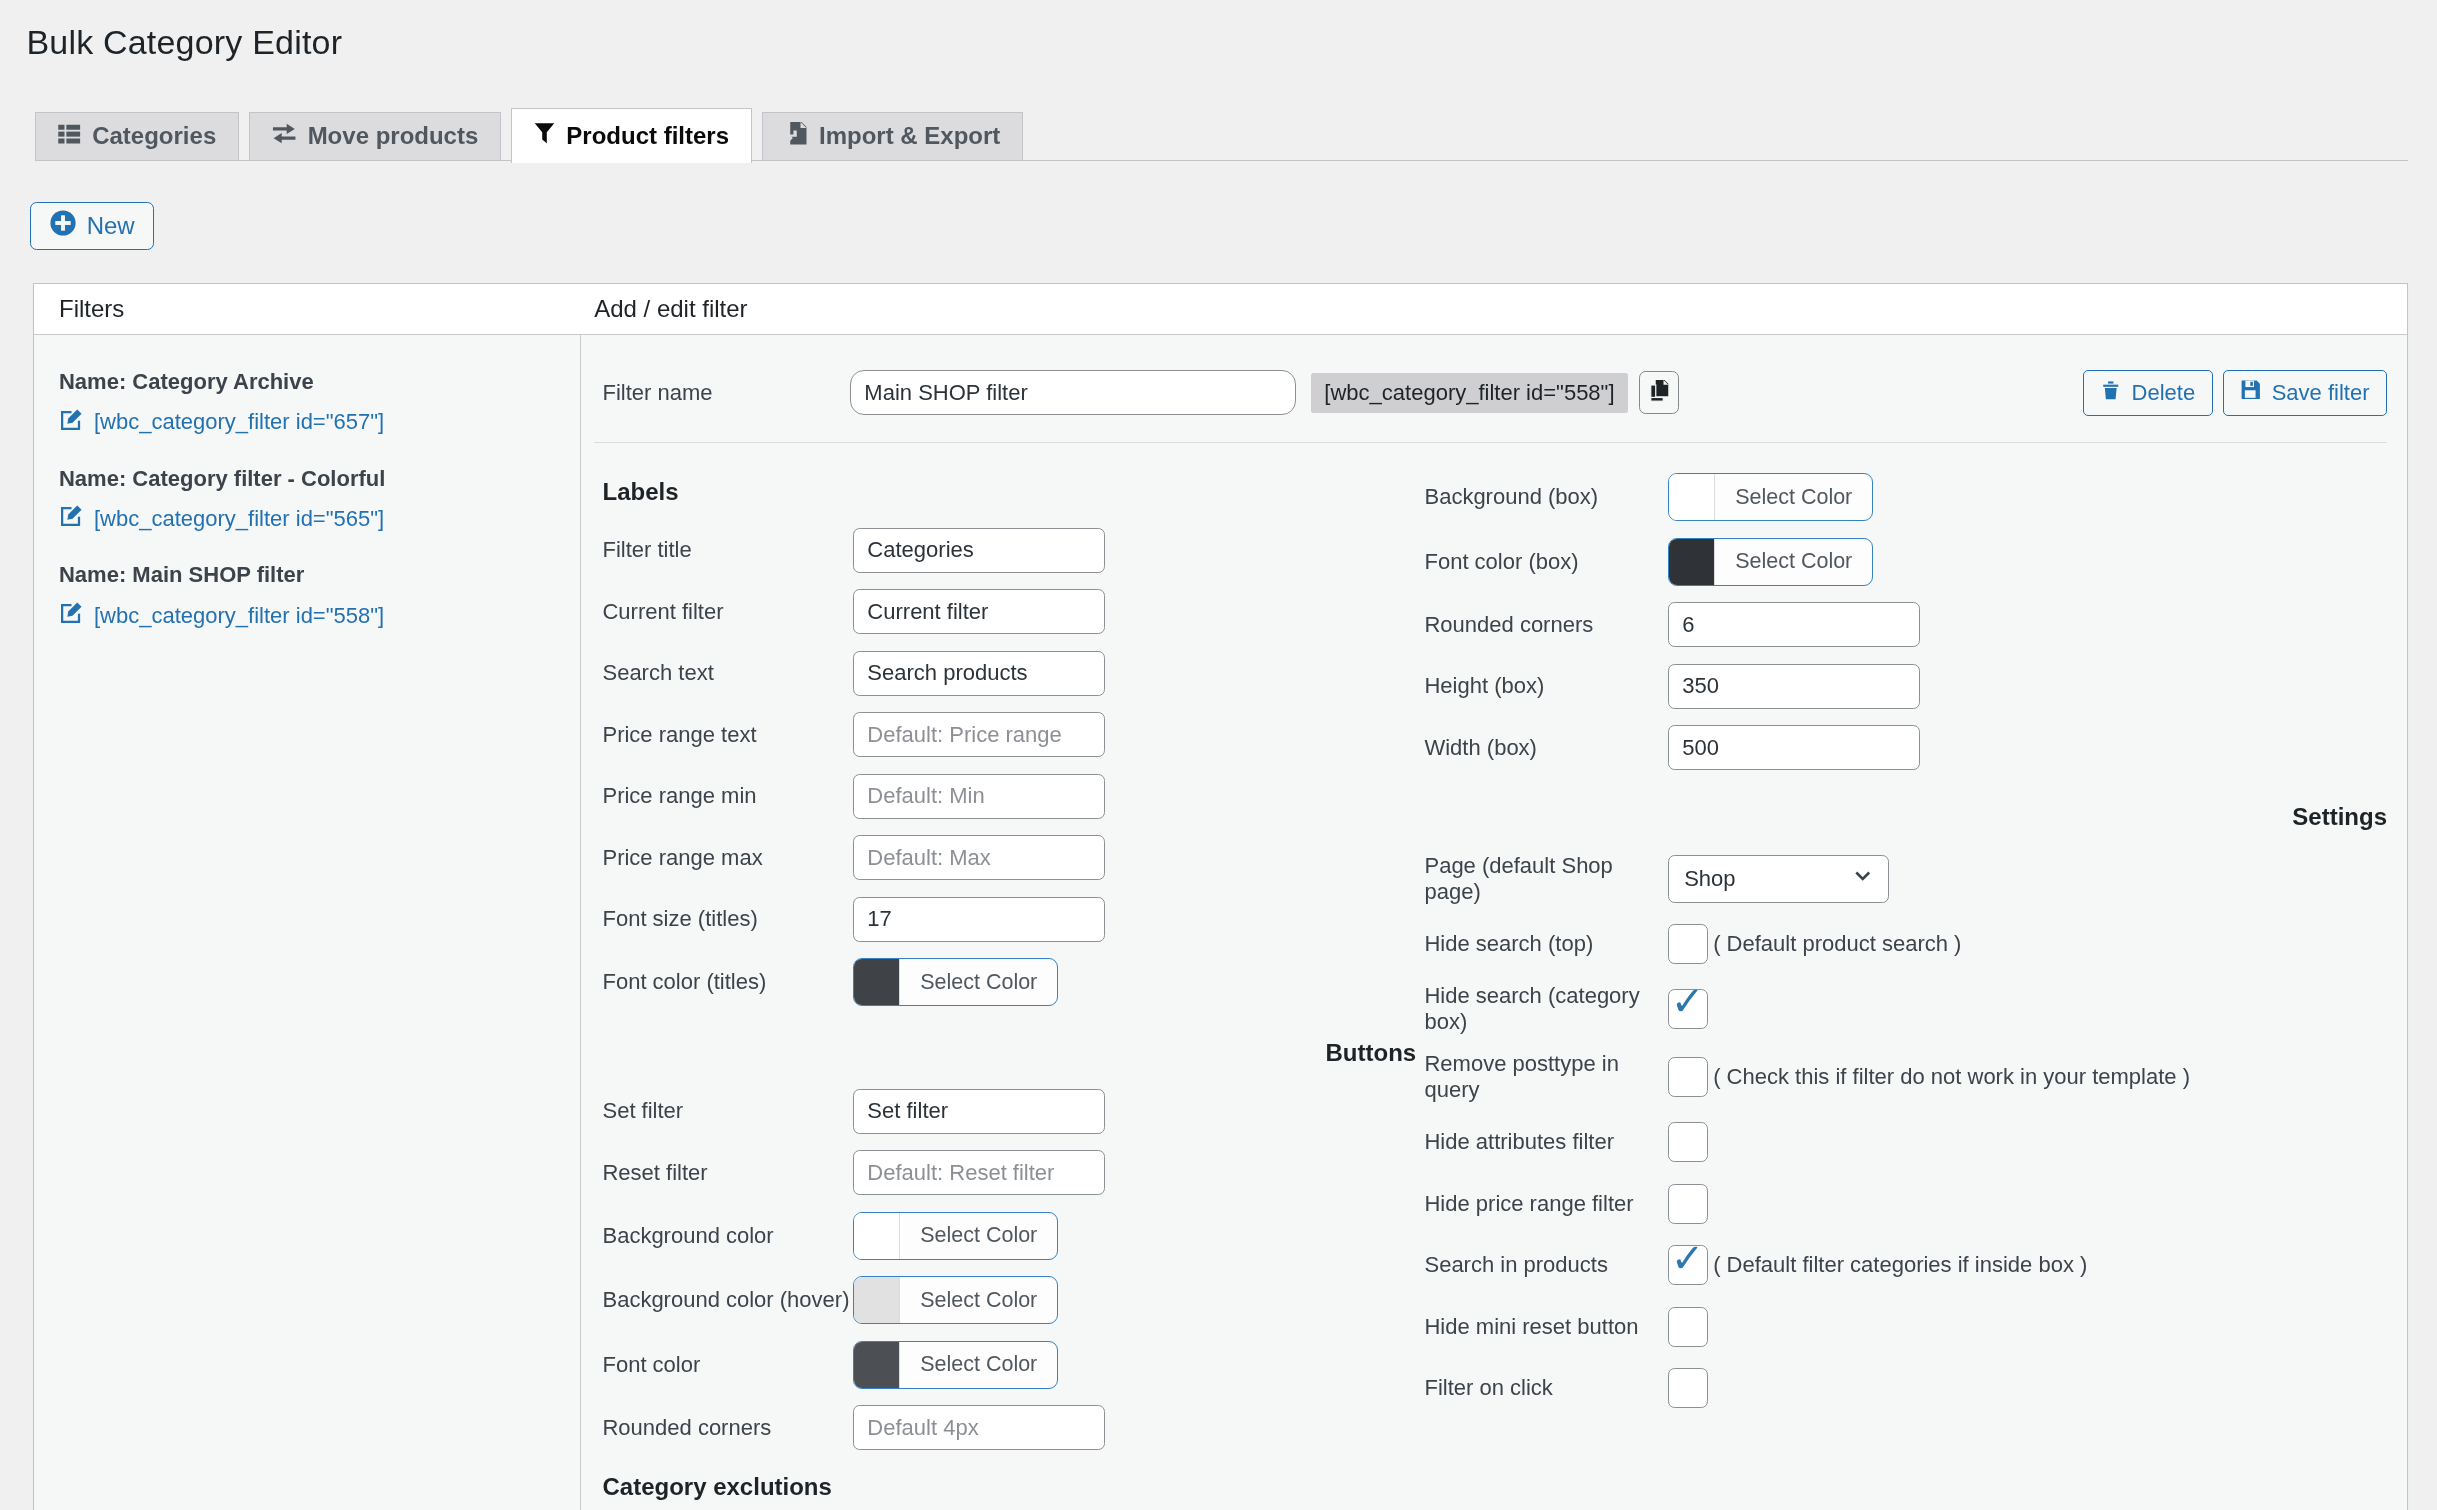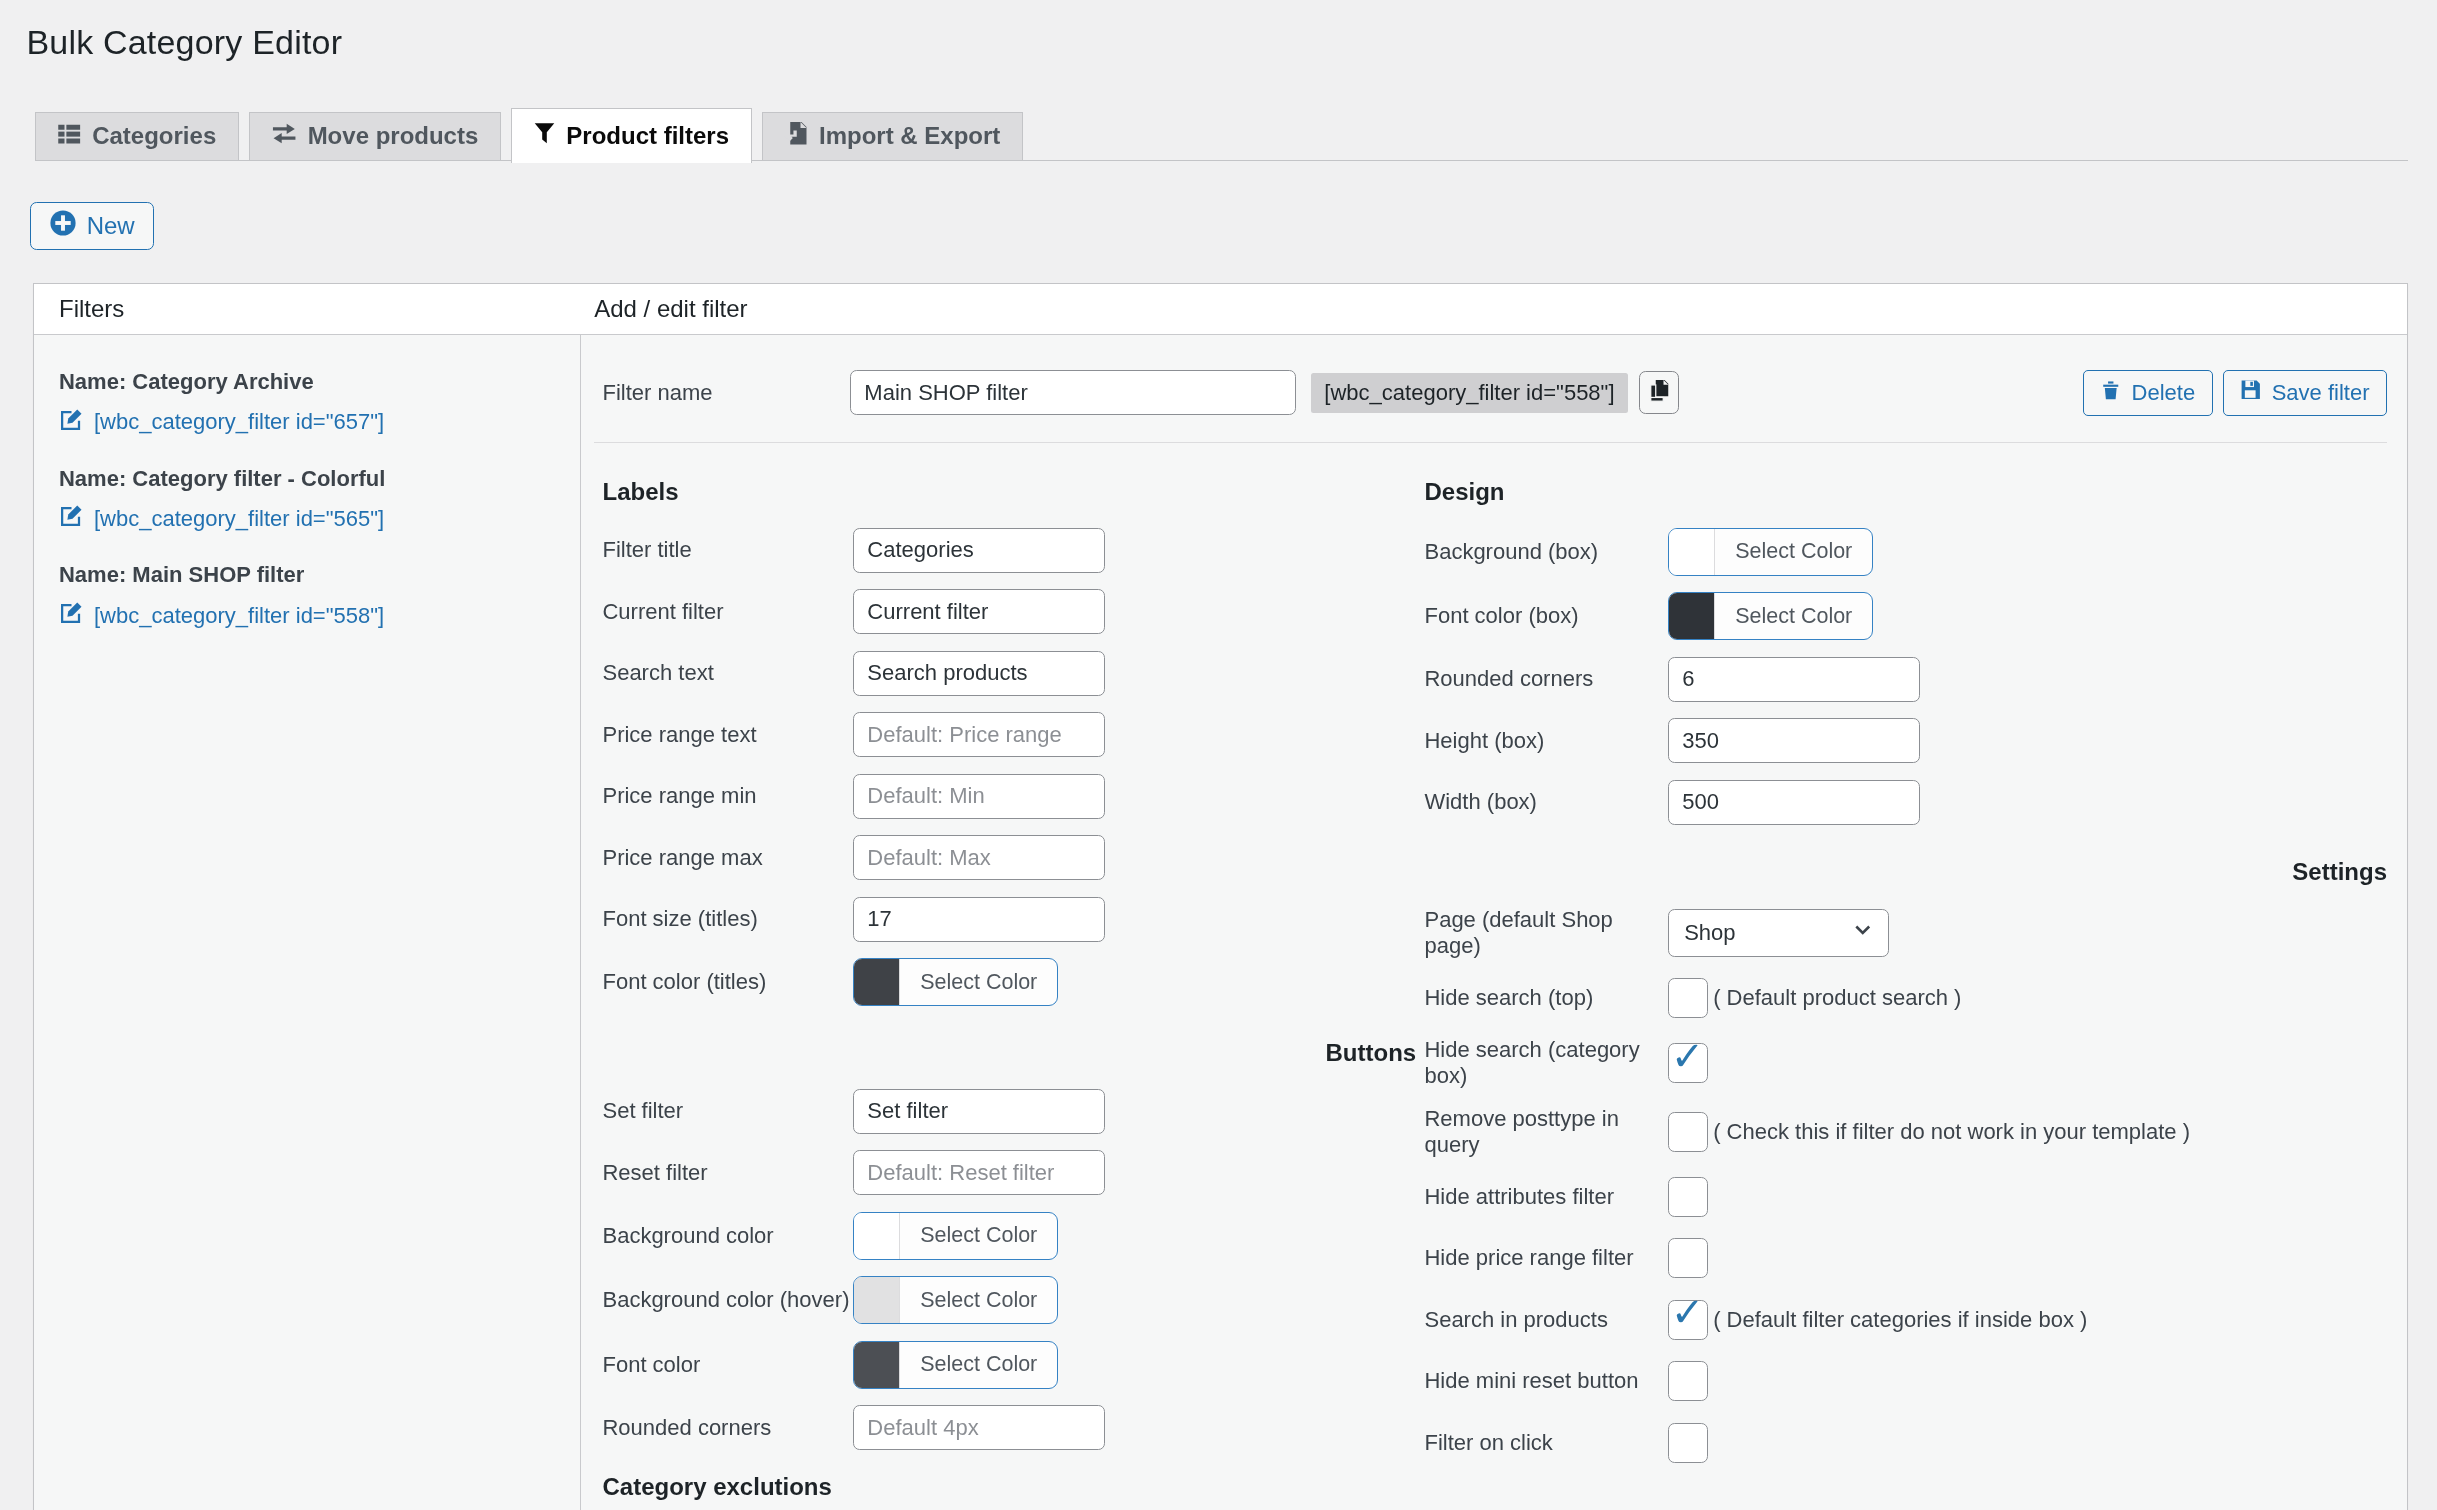--- a/index.html
+++ b/index.html
@@ -35,21 +35,21 @@
   .f-name{font-weight:700;color:#3c434a;font-size:22px;margin:11.6px 0 0;}
   .f-link{display:flex;align-items:center;gap:10px;color:#2271b1;font-size:22px;margin-top:11.6px;cursor:pointer;text-decoration:none;width:max-content;}
 
   
   .edit-col{flex:1;padding:35px 20px 0 13.2px;box-sizing:border-box;}
   .name-row{display:flex;align-items:center;}
   .nr-label{flex:0 0 256px;padding-left:8.3px;font-size:22px;color:#3c434a;box-sizing:border-box;}
   .tinput{height:45px;border:1.7px solid #8c8f94;border-radius:6.6px;background:#fff;padding:0 13.2px;
        font-family:inherit;font-size:22px;color:#2c3338;box-sizing:border-box;outline:none;}
   .tinput::placeholder{color:#8c8f94;opacity:1;}
-  .name-input{width:446px;}
+  .name-input{width:446px;border-radius:14px;}
   .shortcode-chip{margin-left:15px;height:40px;display:flex;align-items:center;background:#cfcfd1;border-radius:2.5px;
        padding:0 13.2px;font-size:22px;color:#1d2327;white-space:nowrap;}
   .copy-btn{margin-left:11.6px;width:40px;height:43px;border:1.7px solid #85878c;border-radius:6.6px;background:#f6f7f7;
        display:flex;align-items:center;justify-content:center;cursor:pointer;box-sizing:border-box;}
   .nr-spacer{flex:1;}
   .btn-sec{display:inline-flex;align-items:center;gap:10px;height:46px;padding:0 16.5px;background:#f6f7f7;
        border:1.7px solid #2271b1;border-radius:5px;color:#2271b1;font-size:22px;cursor:pointer;white-space:nowrap;}
   .btn-sec + .btn-sec{margin-left:10px;}
 
   .hr{border:none;border-top:1.7px solid #dcdcde;margin:26.4px 0 0 0;}
@@ -311,21 +311,20 @@
             <div class="row">
               <div class="rlabel">Rounded corners</div>
               <input class="tinput w305" placeholder="Default 4px" style="">
             </div>
 
             <div class="sec-h mt2">Category exclutions</div>
           </div>
 
           <div class="fcol-b">
 
-            <div class="sec-h">Design</div>
 
             <div class="row">
               <div class="rlabel">Background (box)</div>
               <div class="color-ctl">
                 <div class="swatch" style="background-color: rgb(255, 255, 255);"></div>
                 <div class="cc-label">Select Color</div>
               </div>
             </div>
             <div class="row">
               <div class="rlabel">Font color (box)</div>

